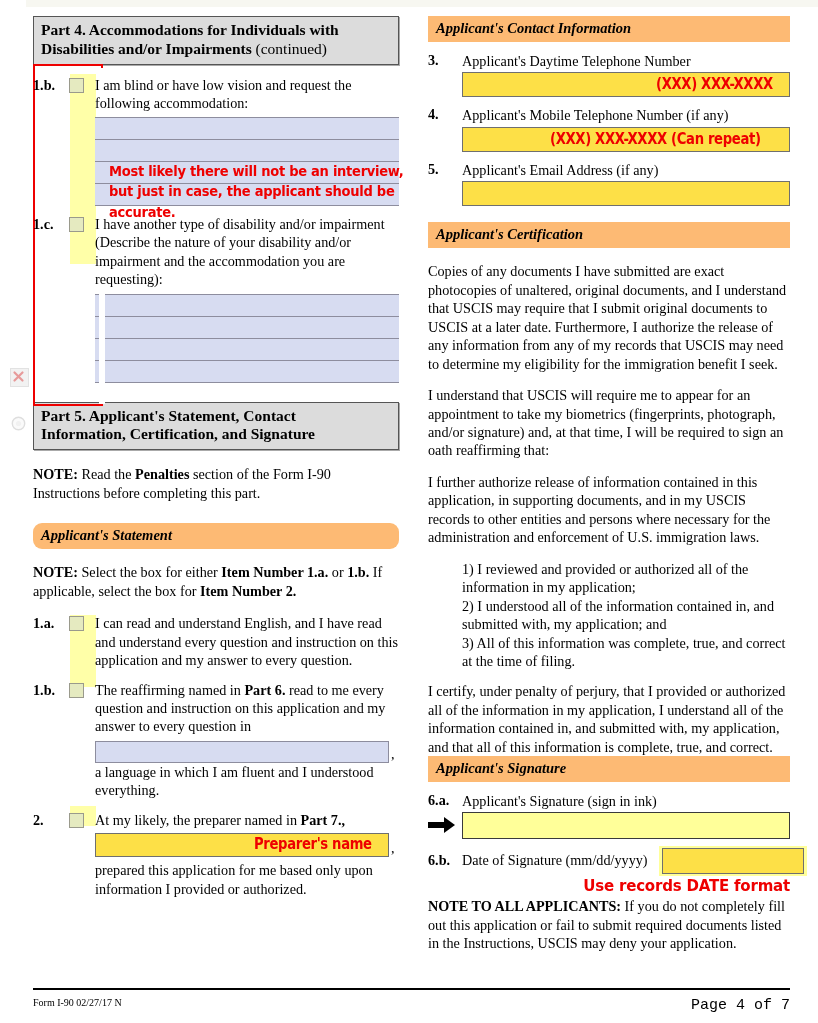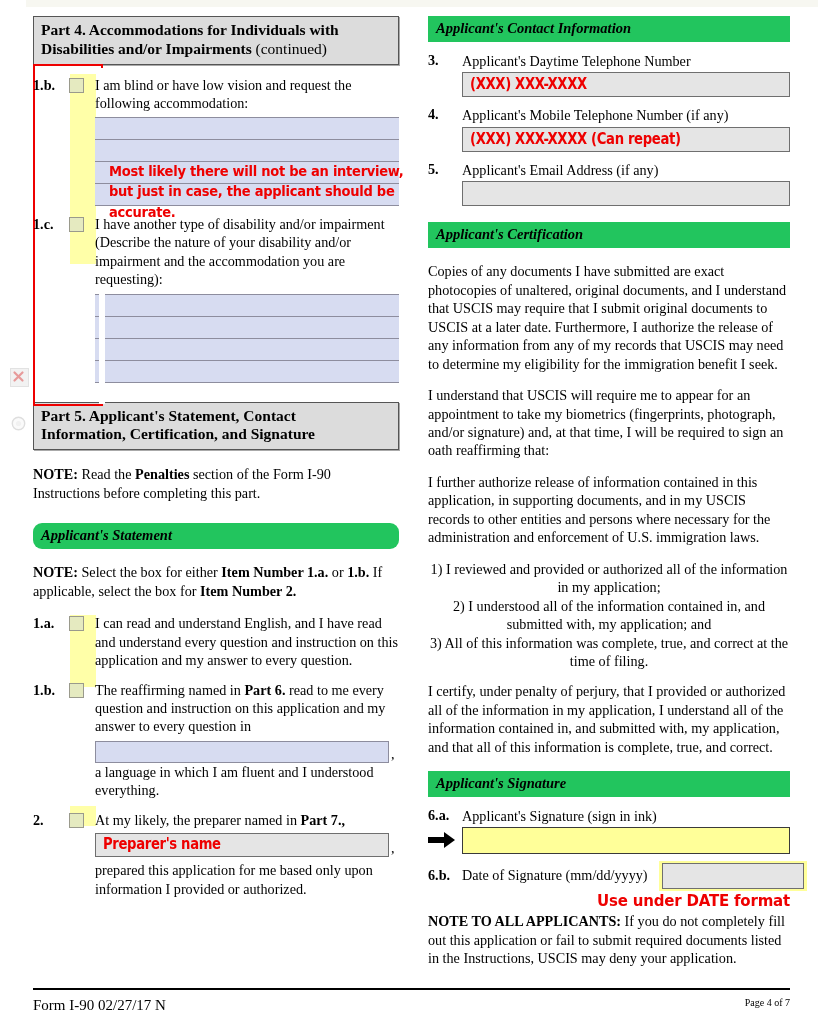--- a/index.html
+++ b/index.html
@@ -70,36 +70,36 @@
     font-weight: bold;
     font-size: 15.5px;
     line-height: 1.22;
   }
   .part-bar .cont {
     font-weight: normal;
   }
 
   
   .sec-bar {
-    background: #22c55e;
+    background: #fdba74;
     padding: 4px 8px 5px 8px;
     font-style: italic;
     font-weight: bold;
     font-size: 14.5px;
   }
 
   
   .para {
     font-size: 14.2px;
     line-height: 1.30;
     margin: 0;
   }
   .para b { font-weight: bold; }
   .indent {
-    text-align: center;
+    margin-left: 34px;
   }
 
   
   .item {
     position: relative;
     display: flex;
     align-items: flex-start;
   }
   .item-num {
     width: 36px;
@@ -154,27 +154,28 @@
   }
   .blue-box {
     background: #d7dcf1;
     border: 1px solid #8d8d9e;
     box-sizing: border-box;
     height: 22px;
   }
 
   
   .olive-field {
-    background: #e5e5e5;
+    background: #fde047;
     border: 1px solid #6f6f6f;
     box-sizing: border-box;
     height: 25px;
     display: flex;
     align-items: center;
     padding-left: 7px;
+    justify-content: flex-end;
   }
   .yellow-field {
     background: #ffff99;
     border: 1px solid #3a3a3a;
     box-sizing: border-box;
     height: 27px;
   }
 
   
   .red-note {
@@ -205,26 +206,27 @@
   
   .footer-rule {
     position: absolute;
     left: 33px; top: 988px;
     width: 757px; height: 0;
     border-top: 2px solid #000;
   }
   .footer-left {
     position: absolute;
     left: 33px; top: 997px;
+    font-size: 10px;
+  }
+  .footer-right {
+    position: absolute;
+    right: 28px; top: 997px;
     font-size: 15px;
-  }
-  .footer-right {
-    position: absolute;
-    right: 28px; top: 997px;
-    font-size: 10px;
+    font-family: Liberation Mono, monospace;
   }
 </style>
 </head>
 <body>
 
 <div class="page">
 
   <div class="topstrip"></div>
   <div class="gutter"></div>
 
@@ -386,21 +388,21 @@
     <p class="para" style="margin-top:13px;">I further authorize release of information contained in this application, in supporting documents, and in my USCIS records to other entities and persons where necessary for the administration and enforcement of U.S. immigration laws.</p>
 
     <div class="indent" style="margin-top:13px;">
       <p class="para">1) I reviewed and provided or authorized all of the information in my application;</p>
       <p class="para">2) I understood all of the information contained in, and submitted with, my application; and</p>
       <p class="para">3) All of this information was complete, true, and correct at the time of filing.</p>
     </div>
 
     <p class="para" style="margin-top:12px;">I certify, under penalty of perjury, that I provided or authorized all of the information in my application, I understand all of the information contained in, and submitted with, my application, and that all of this information is complete, true, and correct.</p>
 
-    <div class="sec-bar" style="margin-top:15px;">Applicant's Signature</div>
+    <div class="sec-bar" style="">Applicant's Signature</div>
 
     <div style="display:flex; margin-top:10px;">
       <div style="width:34px; flex:0 0 34px; font-weight:bold; font-size:14.2px;">6.a.</div>
       <div style="flex:1 1 auto;">
         <div class="para">Applicant's Signature (sign in ink)</div>
       </div>
     </div>
 
     <div style="display:flex; align-items:center; margin-top:1px;">
       <div style="width:34px; flex:0 0 34px;">
@@ -413,21 +415,21 @@
 
     <div style="display:flex; align-items:center; margin-top:9px;">
       <div style="width:34px; flex:0 0 34px; font-weight:bold; font-size:14.2px;">6.b.</div>
       <div class="para" style="flex:0 0 auto;">Date of Signature   (mm/dd/yyyy)</div>
       <div style="position:relative; margin-left:14px; flex:0 0 auto;">
         <div style="position:absolute; left:-3px; top:-2px; width:148px; height:30px; background:#ffff99;"></div>
         <div class="olive-field" style="position:relative; width:142px; height:26px;"></div>
       </div>
     </div>
 
-    <div class="red-note" style="text-align:right; font-size:15px; margin-top:2px; transform:none; letter-spacing:-0.2px;">Use under DATE format</div>
+    <div class="red-note" style="text-align:right; font-size:15px; margin-top:2px; transform:none; letter-spacing:-0.2px;">Use records DATE format</div>
 
     <p class="para" style="margin-top:0px;"><b>NOTE TO ALL APPLICANTS:</b><span>  If you do not completely fill out this application or fail to submit required documents listed in the Instructions, USCIS may deny your application.</span></p>
   </div>
 
   <div class="footer-rule"></div>
   <div class="footer-left">Form I-90   02/27/17   N</div>
   <div class="footer-right">Page 4 of 7</div>
 
 </div>
 

